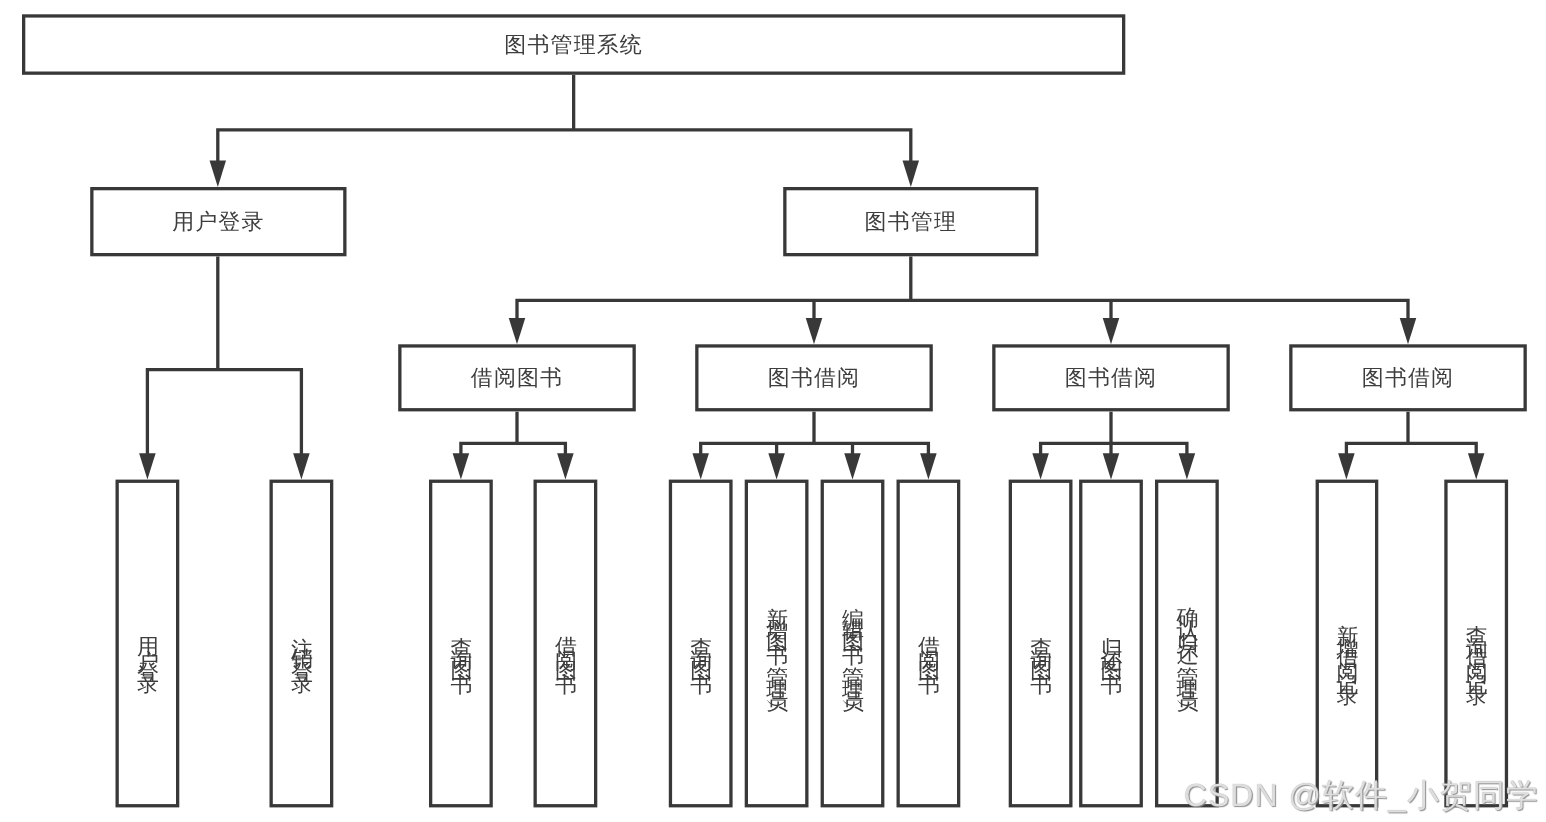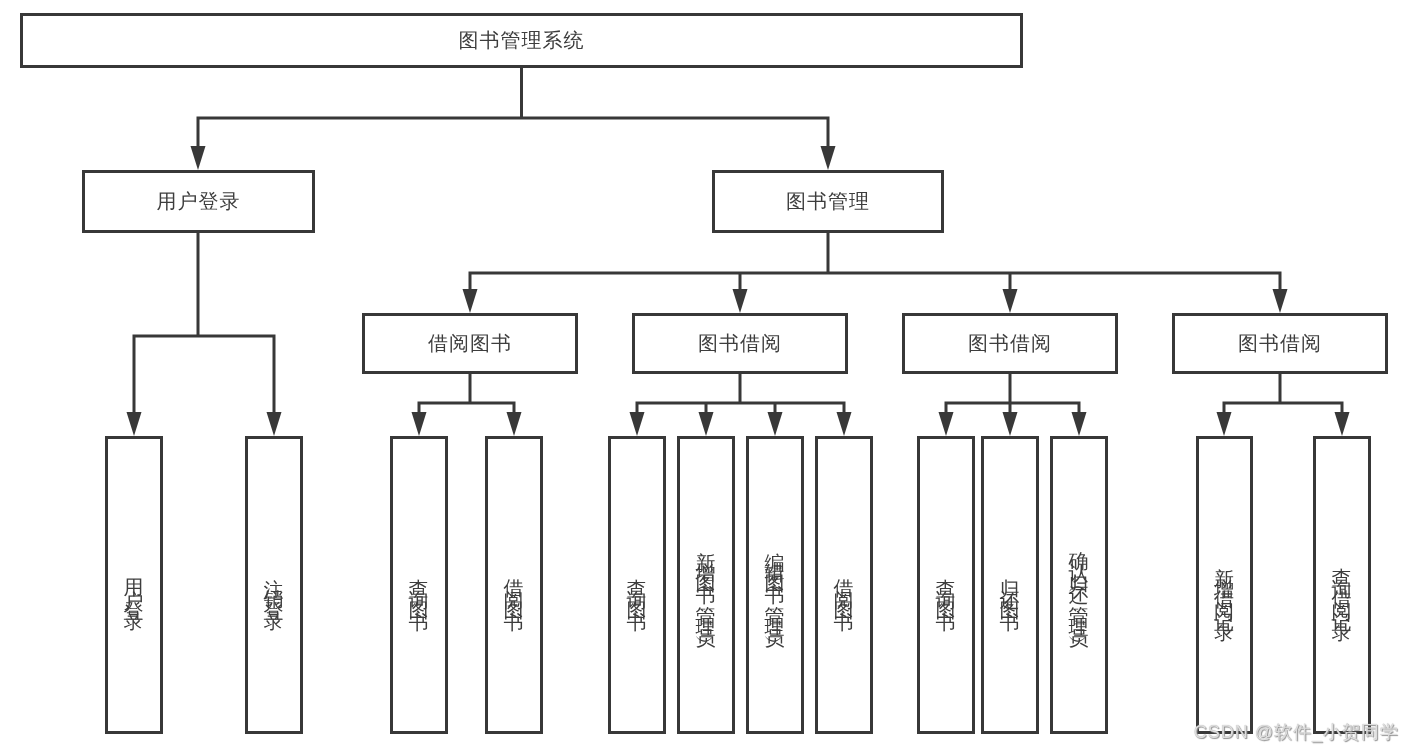--- a/index.html
+++ b/index.html
@@ -40,21 +40,21 @@
     letter-spacing:11px;
     line-height:1;
     white-space:normal;
     max-height:284px;
   }
   .watermark{
     position:absolute;
     right:6px;
     bottom:3px;
     z-index:3;
-    font-size:18px;
+    font-size:29px;
     color:var(--color-watermark);
     text-shadow:1px 1px 1px #8f8f8f, 0 0 1px #aFaFaF;
     letter-spacing:1px;
     pointer-events:none;
   }
 </style>
 </head>
 <body>
 
 <div class="canvas">

